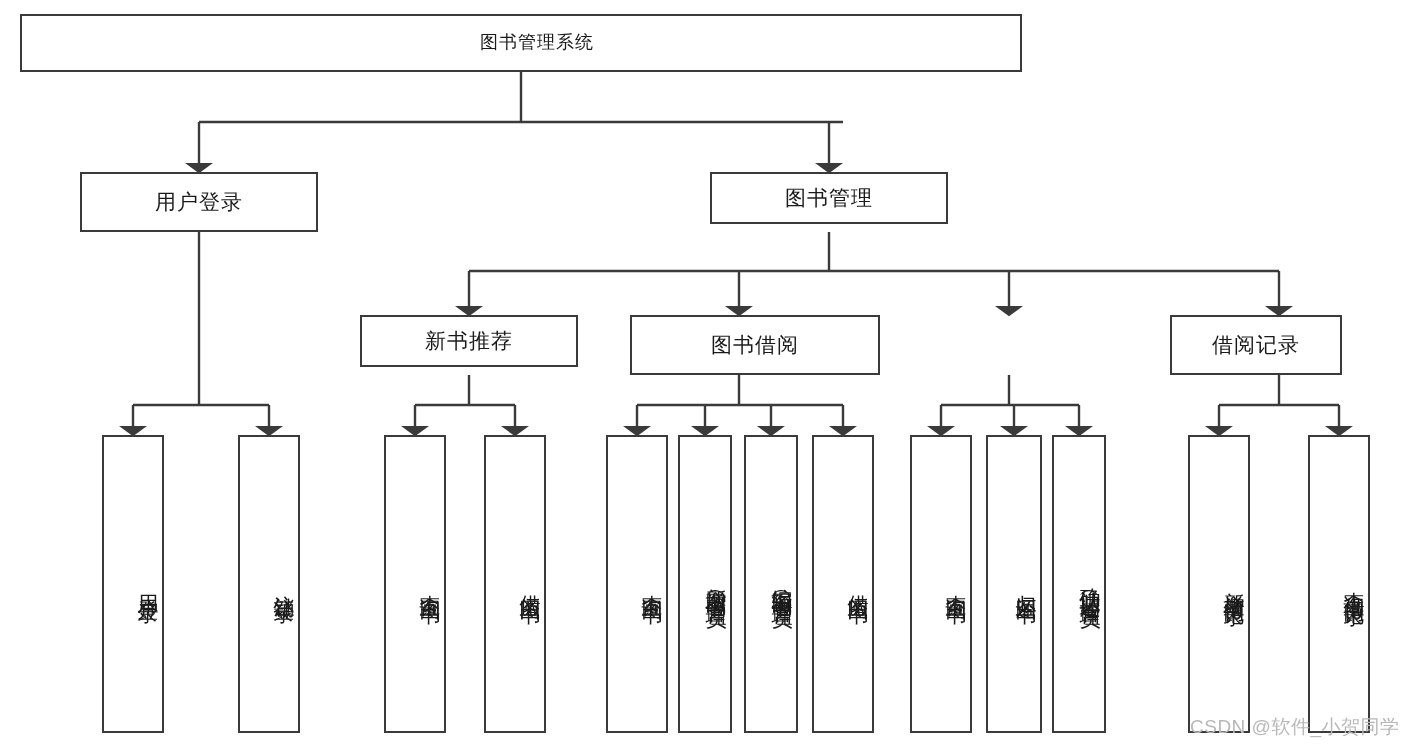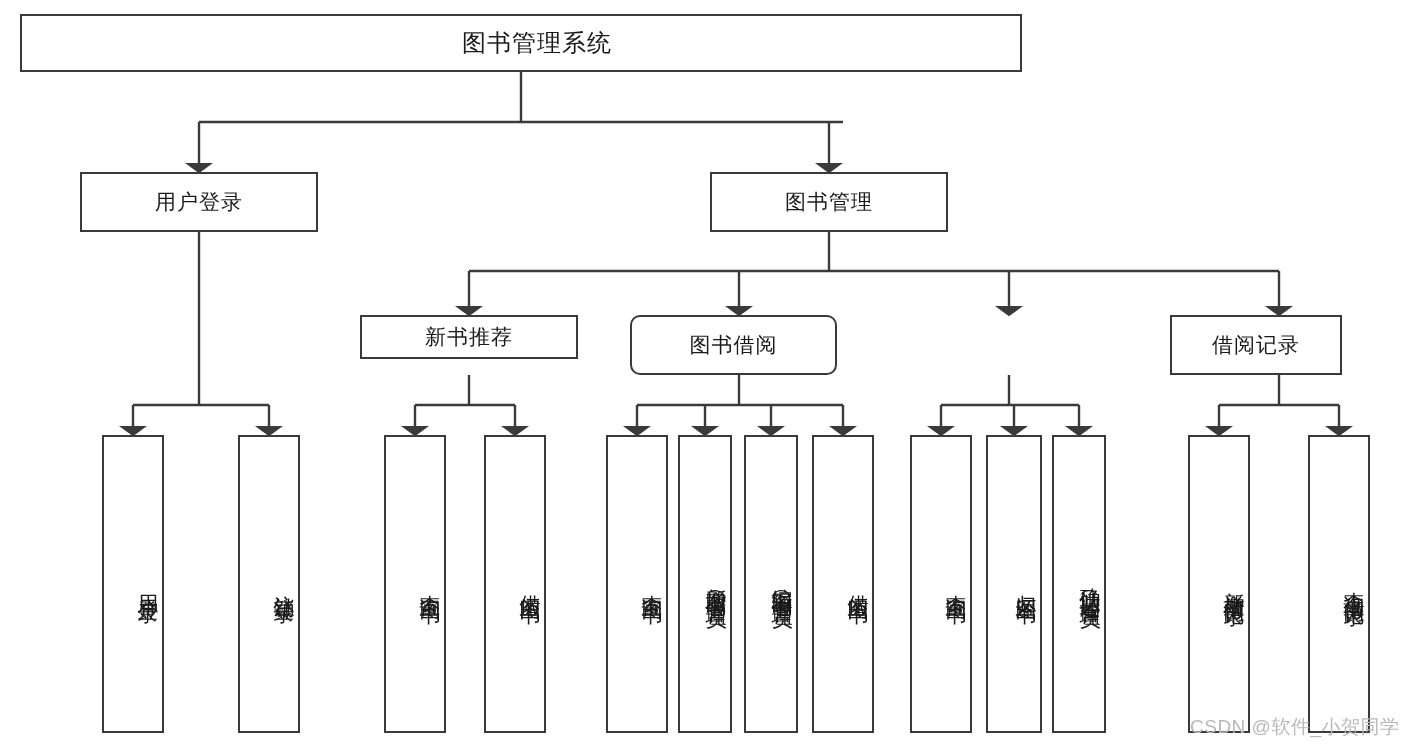--- a/index.html
+++ b/index.html
@@ -35,21 +35,21 @@
     justify-content: center;
     color: #1a1a1a;
     text-align: center;
   }
   .node.horiz {
     font-size: 21px;
     letter-spacing: 1px;
     line-height: 1.2;
   }
   .node.root {
-    font-size: 24px;
+    font-size: 18px;
     padding-left: 32px;
   }
   .node.vert {
     writing-mode: vertical-rl;
     text-orientation: upright;
     font-size: 21px;
     letter-spacing: 3px;
     padding-top: 8px;
     padding-bottom: 8px;
     align-items: flex-start;
@@ -124,28 +124,28 @@
     </g>
   </svg>
 
   <div class="node horiz root" style="left:20px; top:14px; width:1002px; height:58px;">
     <span>图书管理系统</span>
   </div>
 
   <div class="node horiz" style="left:80px; top:172px; width:238px; height:60px;">
     <span>用户登录</span>
   </div>
-  <div class="node horiz" style="left:710px; top:172px; width:238px; height:60px;">
+  <div class="node horiz" style="left:710px; top:172px; width:238px; height:52px;">
     <span>图书管理</span>
   </div>
 
-  <div class="node horiz" style="left:360px; top:315px; width:218px; height:44px;">
+  <div class="node horiz" style="left:360px; top:315px; width:218px; height:52px;">
     <span>新书推荐</span>
   </div>
-  <div class="node horiz" style="left:630px; top:315px; width:207px; height:60px;border-radius:10px;">
+  <div class="node horiz" style="left:630px; top:315px; width:250px; height:60px;">
     <span>图书借阅</span>
   </div>
   <div class="node horiz" style="left:1170px; top:315px; width:172px; height:60px;">
     <span>借阅记录</span>
   </div>
 
   <div class="node vert" style="left:102px; top:435px; width:62px; height:298px;">
     <span class="vtext">用户登录</span>
   </div>
   <div class="node vert" style="left:238px; top:435px; width:62px; height:298px;">

